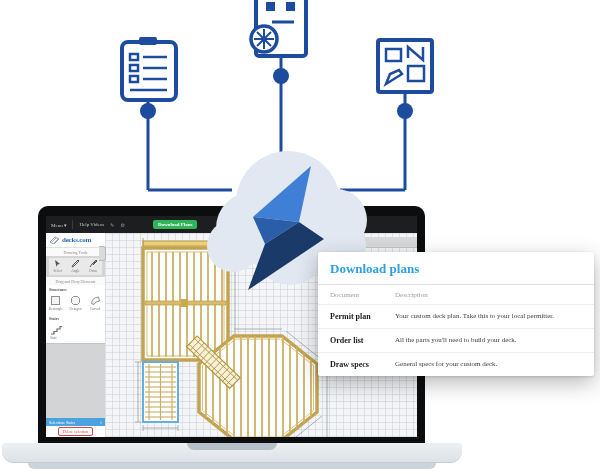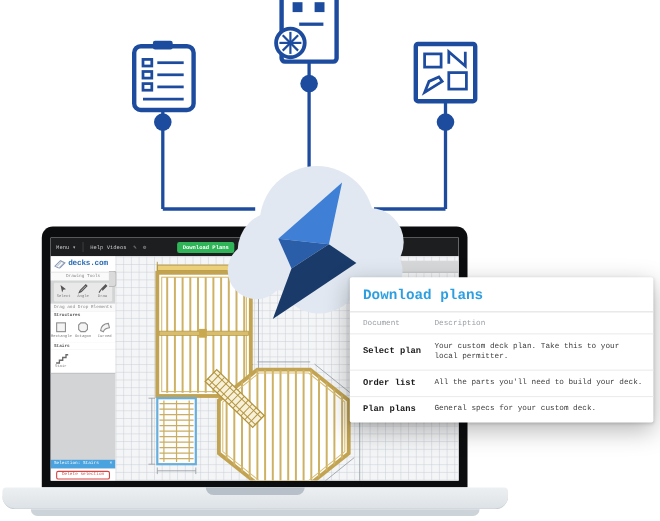--- a/index.html
+++ b/index.html
@@ -1,19 +1,19 @@
 <!DOCTYPE html>
 <html><head>
 <meta charset="utf-8">
 <style>
   html,body{margin:0;padding:0;background:#fff;}
   *{box-sizing:border-box;}
   .stage{
     position:relative;width:600px;height:474px;overflow:hidden;background:#ffffff;
-    font-family:Liberation Mono, monospace;
+    font-family:Liberation Serif, serif;
   }
   svg{display:block;}
   
   .laptop-bezel{
     position:absolute;left:38px;top:206px;width:387px;height:237px;
     background:#0c0d0e;border-radius:10px 10px 0 0;z-index:2;
   }
   .screen{
     position:absolute;left:46px;top:216px;width:371px;height:221px;
     background:#f3f4f5;overflow:hidden;z-index:3;
@@ -382,26 +382,26 @@
   </svg>
 
   <div class="panel">
     <div class="panel-title">Download plans</div>
     <div class="panel-divider"></div>
     <div class="panel-row panel-head">
       <span class="cell">Document</span>
       <span class="cell">Description</span>
     </div>
     <div class="panel-row">
-      <span class="cell-name">Select plan</span>
+      <span class="cell-name">Permit plan</span>
       <span class="cell-desc">Your custom deck plan. Take this to your local permitter.</span>
     </div>
     <div class="panel-row">
       <span class="cell-name">Order list</span>
       <span class="cell-desc">All the parts you'll need to build your deck.</span>
     </div>
     <div class="panel-row">
-      <span class="cell-name">Plan plans</span>
+      <span class="cell-name">Draw specs</span>
       <span class="cell-desc">General specs for your custom deck.</span>
     </div>
   </div>
 
 </div>
 
 </body></html>

